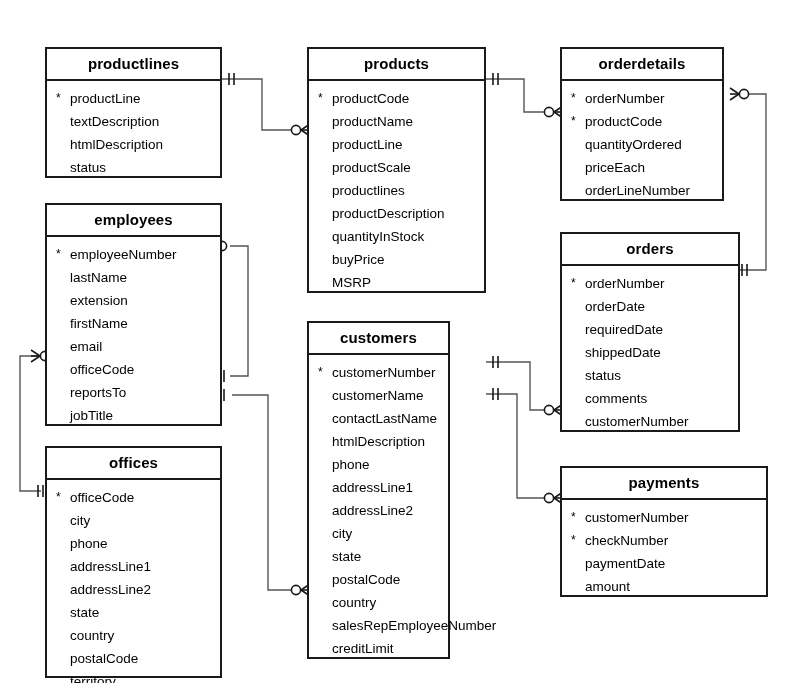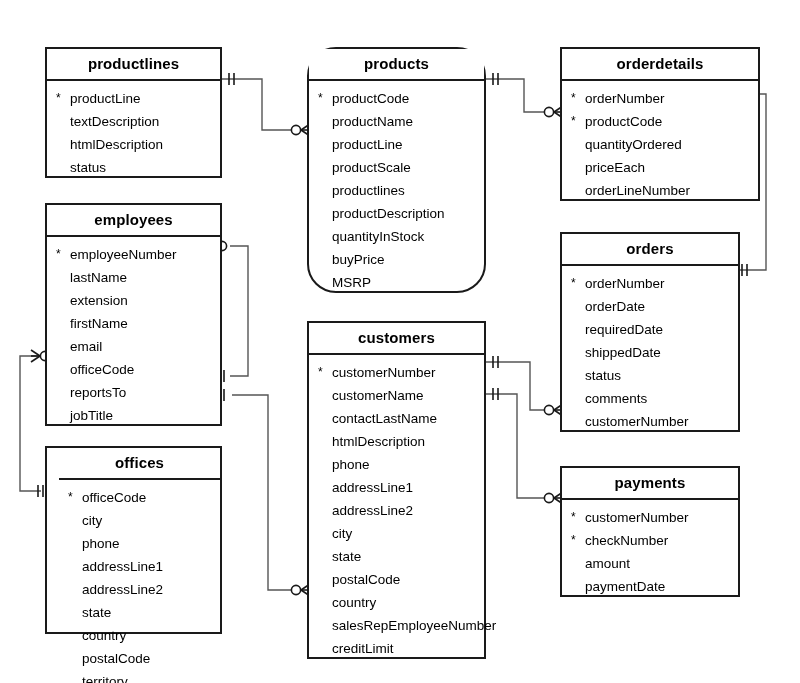--- a/index.html
+++ b/index.html
@@ -99,35 +99,35 @@
     </svg>
 <div class="entity" style="left: 45px; top: 15px; width: 177px; height: 131px;">
       <div class="entity-title">productlines</div>
       <div class="attr-list">
         <div class="attr"><span class="pk">*</span><span class="nm">productLine</span></div>
         <div class="attr"><span class="nm">textDescription</span></div>
         <div class="attr"><span class="nm">htmlDescription</span></div>
         <div class="attr"><span class="nm">status</span></div>
       </div>
     </div>
-    <div class="entity" style="left: 307px; top: 15px; width: 179px; height: 246px; border-radius: 29px;">
+    <div class="entity" style="left: 307px; top: 15px; width: 179px; height: 246px;">
       <div class="entity-title">products</div>
       <div class="attr-list">
         <div class="attr"><span class="pk">*</span><span class="nm">productCode</span></div>
         <div class="attr"><span class="nm">productName</span></div>
         <div class="attr"><span class="nm">productLine</span></div>
         <div class="attr"><span class="nm">productScale</span></div>
         <div class="attr"><span class="nm">productlines</span></div>
         <div class="attr"><span class="nm">productDescription</span></div>
         <div class="attr"><span class="nm">quantityInStock</span></div>
         <div class="attr"><span class="nm">buyPrice</span></div>
         <div class="attr"><span class="nm">MSRP</span></div>
       </div>
     </div>
-    <div class="entity" style="left: 560px; top: 15px; width: 200px; height: 154px;">
+    <div class="entity" style="left: 560px; top: 15px; width: 164px; height: 154px;">
       <div class="entity-title">orderdetails</div>
       <div class="attr-list">
         <div class="attr"><span class="pk">*</span><span class="nm">orderNumber</span></div>
         <div class="attr"><span class="pk">*</span><span class="nm">productCode</span></div>
         <div class="attr"><span class="nm">quantityOrdered</span></div>
         <div class="attr"><span class="nm">priceEach</span></div>
         <div class="attr"><span class="nm">orderLineNumber</span></div>
       </div>
     </div>
     <div class="entity" style="left: 45px; top: 171px; width: 177px; height: 223px;">
@@ -148,48 +148,48 @@
       <div class="attr-list">
         <div class="attr"><span class="pk">*</span><span class="nm">orderNumber</span></div>
         <div class="attr"><span class="nm">orderDate</span></div>
         <div class="attr"><span class="nm">requiredDate</span></div>
         <div class="attr"><span class="nm">shippedDate</span></div>
         <div class="attr"><span class="nm">status</span></div>
         <div class="attr"><span class="nm">comments</span></div>
         <div class="attr"><span class="nm">customerNumber</span></div>
       </div>
     </div>
-    <div class="entity" style="left: 307px; top: 289px; width: 179px; height: 338px;">
+    <div class="entity" style="left: 307px; top: 289px; width: 143px; height: 338px;">
       <div class="entity-title">customers</div>
       <div class="attr-list">
         <div class="attr"><span class="pk">*</span><span class="nm">customerNumber</span></div>
         <div class="attr"><span class="nm">customerName</span></div>
         <div class="attr"><span class="nm">contactLastName</span></div>
         <div class="attr"><span class="nm">htmlDescription</span></div>
         <div class="attr"><span class="nm">phone</span></div>
         <div class="attr"><span class="nm">addressLine1</span></div>
         <div class="attr"><span class="nm">addressLine2</span></div>
         <div class="attr"><span class="nm">city</span></div>
         <div class="attr"><span class="nm">state</span></div>
         <div class="attr"><span class="nm">postalCode</span></div>
         <div class="attr"><span class="nm">country</span></div>
         <div class="attr"><span class="nm">salesRepEmployeeNumber</span></div>
         <div class="attr"><span class="nm">creditLimit</span></div>
       </div>
     </div>
-    <div class="entity" style="left: 560px; top: 434px; width: 180px; height: 131px;">
+    <div class="entity" style="left: 560px; top: 434px; width: 208px; height: 131px;">
       <div class="entity-title">payments</div>
       <div class="attr-list">
         <div class="attr"><span class="pk">*</span><span class="nm">customerNumber</span></div>
         <div class="attr"><span class="pk">*</span><span class="nm">checkNumber</span></div>
+        <div class="attr"><span class="nm">paymentDate</span></div>
         <div class="attr"><span class="nm">amount</span></div>
-        <div class="attr"><span class="nm">paymentDate</span></div>
-      </div>
-    </div>
-    <div class="entity" style="left: 45px; top: 414px; width: 177px; height: 188px; padding-left: 12px;">
+      </div>
+    </div>
+    <div class="entity" style="left: 45px; top: 414px; width: 177px; height: 232px;">
       <div class="entity-title">offices</div>
       <div class="attr-list">
         <div class="attr"><span class="pk">*</span><span class="nm">officeCode</span></div>
         <div class="attr"><span class="nm">city</span></div>
         <div class="attr"><span class="nm">phone</span></div>
         <div class="attr"><span class="nm">addressLine1</span></div>
         <div class="attr"><span class="nm">addressLine2</span></div>
         <div class="attr"><span class="nm">state</span></div>
         <div class="attr"><span class="nm">country</span></div>
         <div class="attr"><span class="nm">postalCode</span></div>

